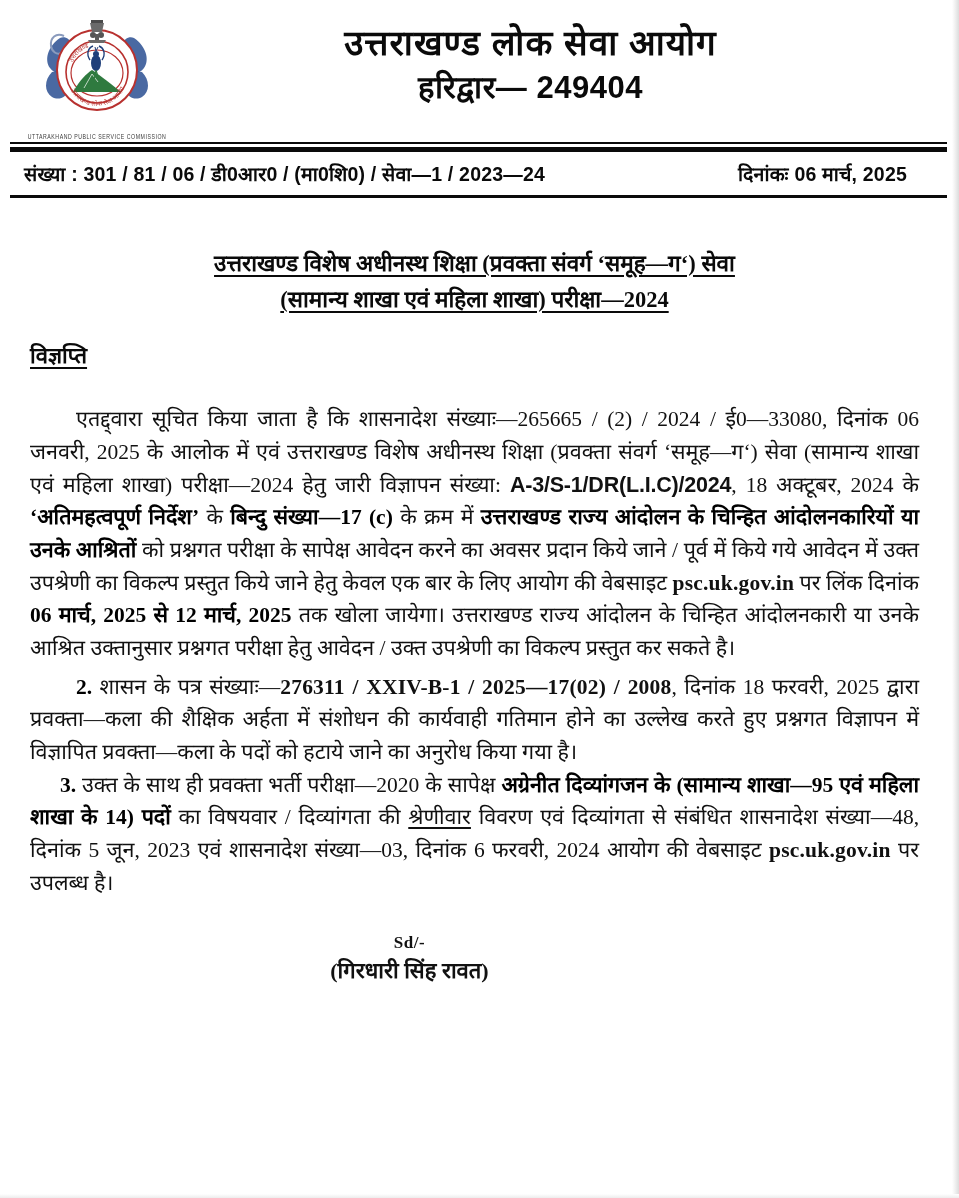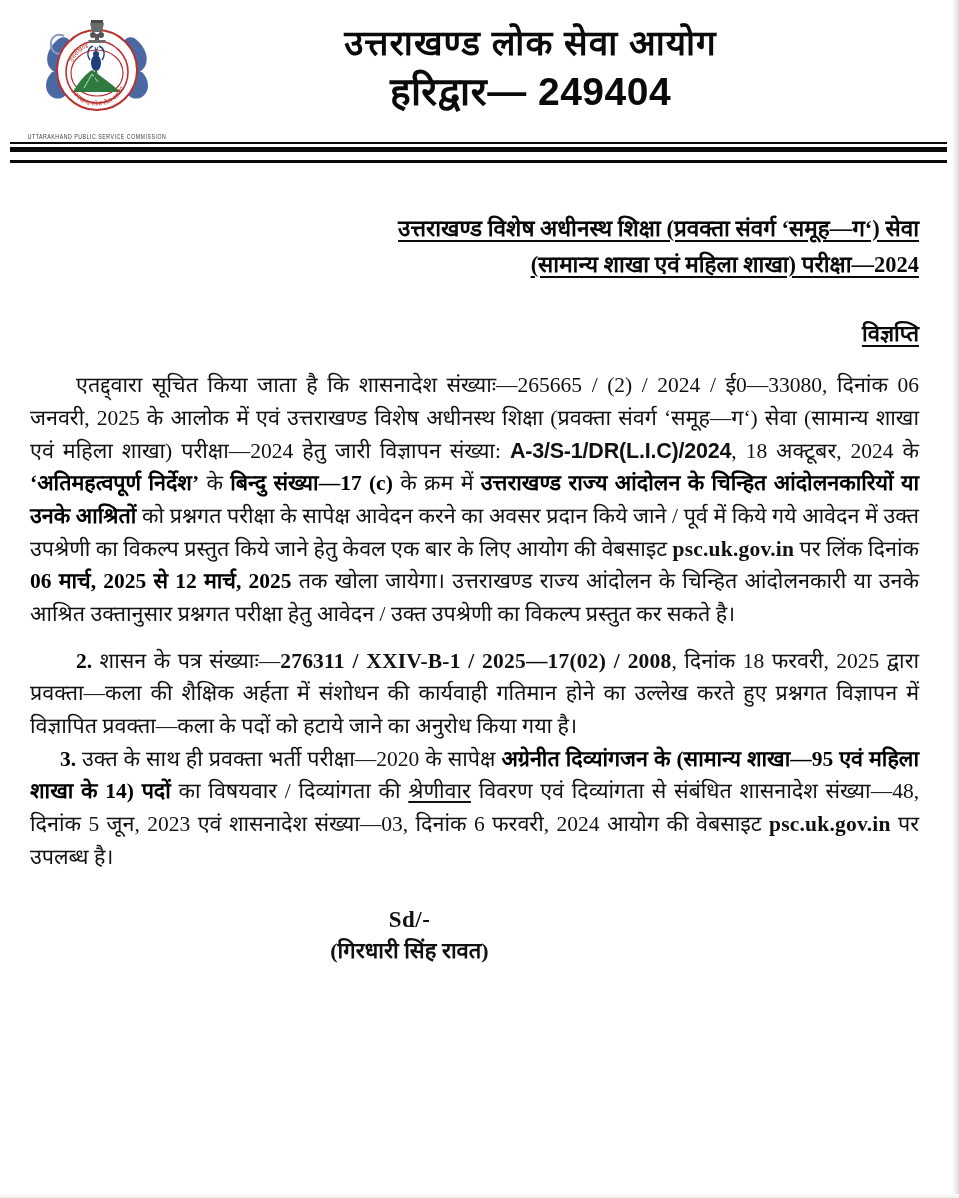--- a/index.html
+++ b/index.html
@@ -73,21 +73,21 @@
     font-family: "Liberation Sans", sans-serif;
     font-size: 35px;
     font-weight: 700;
     letter-spacing: 1px;
     line-height: 1.18;
     color: #0a0a0a;
     white-space: nowrap;
   }
   .org-city {
     font-family: "Liberation Sans", sans-serif;
-    font-size: 39px;
+    font-size: 31px;
     font-weight: 700;
     letter-spacing: 0.5px;
     line-height: 1.2;
     margin-top: 6px;
     color: #0a0a0a;
   }
 
   
   .rule-thin {
     height: 2px;
@@ -121,70 +121,70 @@
     background: #0a0a0a;
     margin: 8px 12px 0 10px;
   }
 
   
   .doc-body {
     padding: 0 40px 0 30px;
   }
 
   .subject {
-    text-align: right;
+    text-align: center;
     margin-top: 48px;
     font-size: 22.5px;
     font-weight: 700;
     line-height: 1.62;
     color: #0a0a0a;
   }
   .subject .u {
     text-decoration: underline;
     text-underline-offset: 4px;
     display: inline-block;
   }
 
   .notice-word {
-    text-align: right;
-    margin-top: 34px;
+    text-align: left;
+    margin-top: 21px;
     font-size: 22px;
     font-weight: 700;
     color: #0a0a0a;
   }
   .notice-word .u {
     text-decoration: underline;
     text-underline-offset: 4px;
   }
 
   p.para {
     margin: 0;
     font-size: 21.5px;
     line-height: 1.52;
     text-align: justify;
     text-justify: inter-word;
     color: #111111;
     hyphens: none;
   }
-  p.para.first { margin-top: 22px; text-indent: 46px; }
+  p.para.first { margin-top: 34px; text-indent: 46px; }
   p.para.indent { text-indent: 30px; }
-  p.para.indent-lg { margin-top: 14px; text-indent: 46px; }
+  p.para.indent-lg { margin-top: 6px; text-indent: 46px; }
 
   .b { font-weight: 700; color: #000; }
   .u { text-decoration: underline; text-underline-offset: 3px; }
   .latin { font-family: "Liberation Serif", serif; font-weight: 700; letter-spacing: 0.2px; }
   .latin-sans { font-family: "Liberation Sans", sans-serif; font-weight: 700; letter-spacing: -0.2px; }
 
   
   .signature {
     margin-top: 34px;
     text-align: center;
     padding-right: 130px;
   }
-  .sd { font-size: 23px; font-weight: 700; font-family: "Liberation Serif", serif; letter-spacing: 0.5px; }
+  .sd { font-size: 17px; font-weight: 700; font-family: "Liberation Serif", serif; letter-spacing: 0.5px; }
   .sig-name { font-size: 22px; font-weight: 700; margin-top: 1px; }
 </style>
 </head>
 <body>
 
 <div id="page">
 
   <div class="masthead">
 
     <div class="emblem-wrap">
@@ -234,20 +234,24 @@
     <div class="masthead-titles">
       <div class="org-name">उत्तराखण्ड लोक सेवा आयोग</div>
       <div class="org-city">हरिद्वार— 249404</div>
     </div>
   </div>
 
   <div class="rule-thin"></div>
   <div class="rule-gap"></div>
   <div class="rule-thick"></div>
 
+  <div class="ref-row">
+    <div class="ref-number">संख्या : 301 / 81 / 06 / डी0आर0 / (मा0शि0) / सेवा—1 / 2023—24</div>
+    <div class="ref-date">दिनांकः 06 मार्च, 2025</div>
+  </div>
 
   <div class="rule-under-ref"></div>
 
   <div class="doc-body">
 
     <div class="subject">
       <div><span class="u">उत्तराखण्ड विशेष अधीनस्थ शिक्षा (प्रवक्ता संवर्ग ‘समूह—ग‘) सेवा</span></div>
       <div><span class="u">(सामान्य शाखा एवं महिला शाखा) परीक्षा—2024</span></div>
     </div>
 

